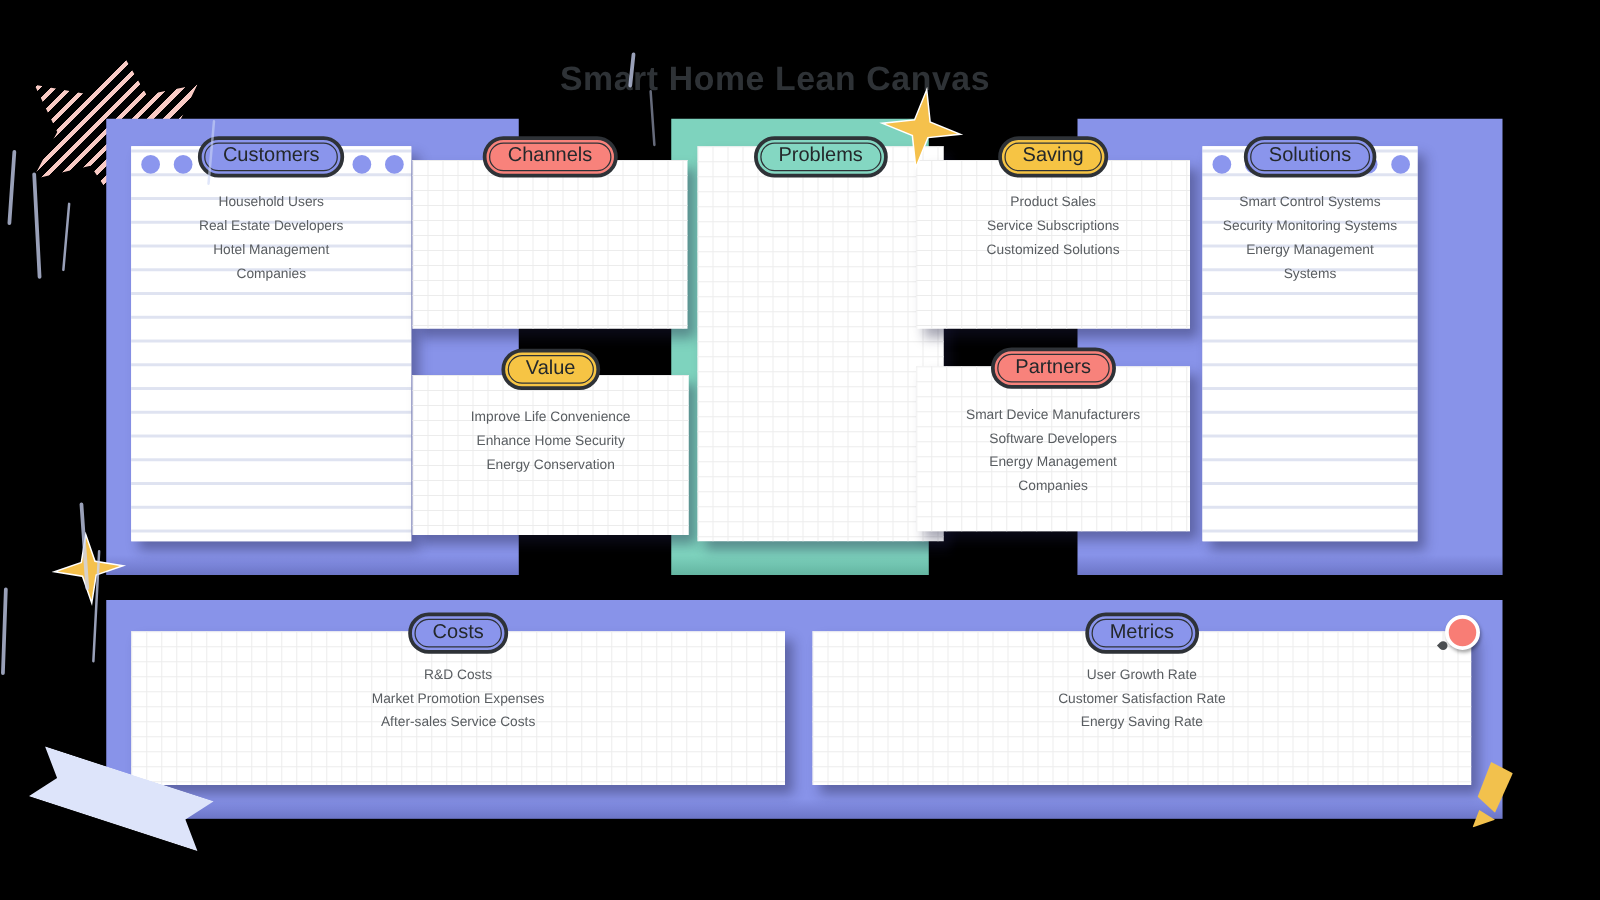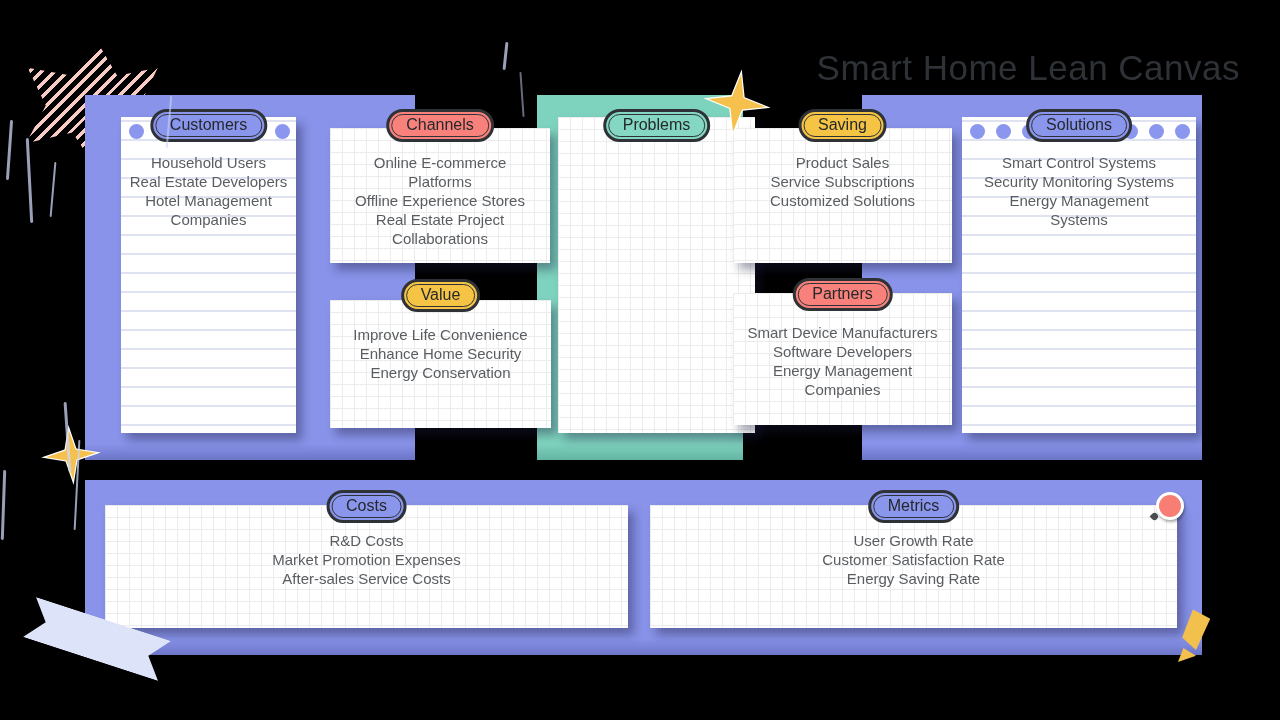--- a/index.html
+++ b/index.html
@@ -1,39 +1,39 @@
 <!DOCTYPE html>
 <html><head>
 <meta charset="utf-8">
 <style>
   html,body{margin:0;padding:0;background:#000;}
   .stage{position:relative;width:1280px;height:720px;background:#000;overflow:hidden;
          font-family:"Liberation Sans",sans-serif;}
 
   
-  .title{position:absolute;left:0;top:48px;width:1240px;text-align:right;
-         font-weight:normal;font-size:35px;letter-spacing:.5px;color:#2e3236;z-index:2;}
+  .title{position:absolute;left:0;top:48px;width:1240px;text-align:center;
+         font-weight:bold;font-size:27px;letter-spacing:.5px;color:#2e3236;z-index:2;}
 
   
   .block{position:absolute;z-index:1;}
   .block::after{content:"";position:absolute;left:0;right:0;bottom:0;height:16px;
          background:linear-gradient(180deg,rgba(0,0,0,0),rgba(35,40,110,.28));}
   .b-purple{background:#8893e9;}
   .b-teal{background:#7ed3be;}
   .b-teal::after{background:linear-gradient(180deg,rgba(0,0,0,0),rgba(20,90,75,.25));}
 
   
   .card{position:absolute;background:#fff;z-index:2;
         box-shadow:6px 7px 9px rgba(25,25,60,.38);}
   .card.ruled{background-image:linear-gradient(#fff 0 17px,#dfe3f1 17px 19px);
         background-size:100% 19px;background-position:0 24px;}
   .card.grid{background-image:linear-gradient(#ececec 1px,transparent 1px),
         linear-gradient(90deg,#ececec 1px,transparent 1px);
         background-size:12px 12px;}
-  .card-body{position:relative;text-align:center;font-size:15px;line-height:19px;
+  .card-body{position:relative;text-align:center;font-size:11px;line-height:19px;
         color:#595d61;white-space:pre-line;padding:0 6px;}
 
   
   .pill{position:absolute;left:50%;transform:translateX(-50%);z-index:3;
         border:3.5px solid #2e3237;border-radius:999px;padding:3px 17px 4px;
         font-size:16px;color:#24282b;white-space:nowrap;line-height:20px;}
   .pill::after{content:"";position:absolute;inset:2px;border:1.5px solid #2e3237;
         border-radius:999px;pointer-events:none;}
   .p-purple{background:#8a95ec;}
   .p-coral{background:#f8827b;}
@@ -79,46 +79,41 @@
 
   <div class="hatch"></div>
 
   <div class="block b-purple" style="left:85px;top:95px;width:330px;height:365px"></div>
   <div class="block b-teal" style="left:537px;top:95px;width:206px;height:365px"></div>
   <div class="block b-purple" style="left:862px;top:95px;width:340px;height:365px"></div>
   <div class="block b-purple" style="left:85px;top:480px;width:1117px;height:175px"></div>
 
   <div class="title">Smart Home Lean Canvas</div>
 
-  <div class="card ruled" style="left:121px;top:117px;width:175px;height:316px">
+  <div class="card ruled" style="left:105px;top:117px;width:224px;height:316px">
     <div class="dots dots-left">
         <i></i>
         <i></i>
         <i></i>
         <i></i>
       </div>
     <div class="dots dots-right">
         <i></i>
         <i></i>
         <i></i>
       </div>
     <div class="pill p-purple" style="top:-8px">Customers</div>
     <div class="card-body" style="padding-top:36px">Household Users
 Real Estate Developers
 Hotel Management
 Companies</div>
   </div>
 
   <div class="card grid" style="left:330px;top:128px;width:220px;height:135px">
     <div class="pill p-coral" style="top:-19px">Channels</div>
-    <div class="card-body" style="padding-top:25px">Online E-commerce
-Platforms
-Offline Experience Stores
-Real Estate Project
-Collaborations</div>
   </div>
 
   <div class="card grid" style="left:330px;top:300px;width:221px;height:128px">
     <div class="pill p-yellow" style="top:-21px">Value</div>
     <div class="card-body" style="padding-top:25px">Improve Life Convenience
 Enhance Home Security
 Energy Conservation</div>
   </div>
 
   <div class="card grid" style="left:558px;top:117px;width:197px;height:316px">
@@ -133,21 +128,21 @@
   </div>
 
   <div class="card grid" style="left:733px;top:293px;width:219px;height:132px">
     <div class="pill p-coral" style="top:-15px">Partners</div>
     <div class="card-body" style="padding-top:30px">Smart Device Manufacturers
 Software Developers
 Energy Management
 Companies</div>
   </div>
 
-  <div class="card ruled" style="left:962px;top:117px;width:234px;height:316px">
+  <div class="card ruled" style="left:962px;top:117px;width:172px;height:316px">
     <div class="dots dots-left">
         <i></i>
         <i></i>
         <i></i>
         <i></i>
       </div>
     <div class="dots dots-right">
         <i></i>
         <i></i>
         <i></i>

